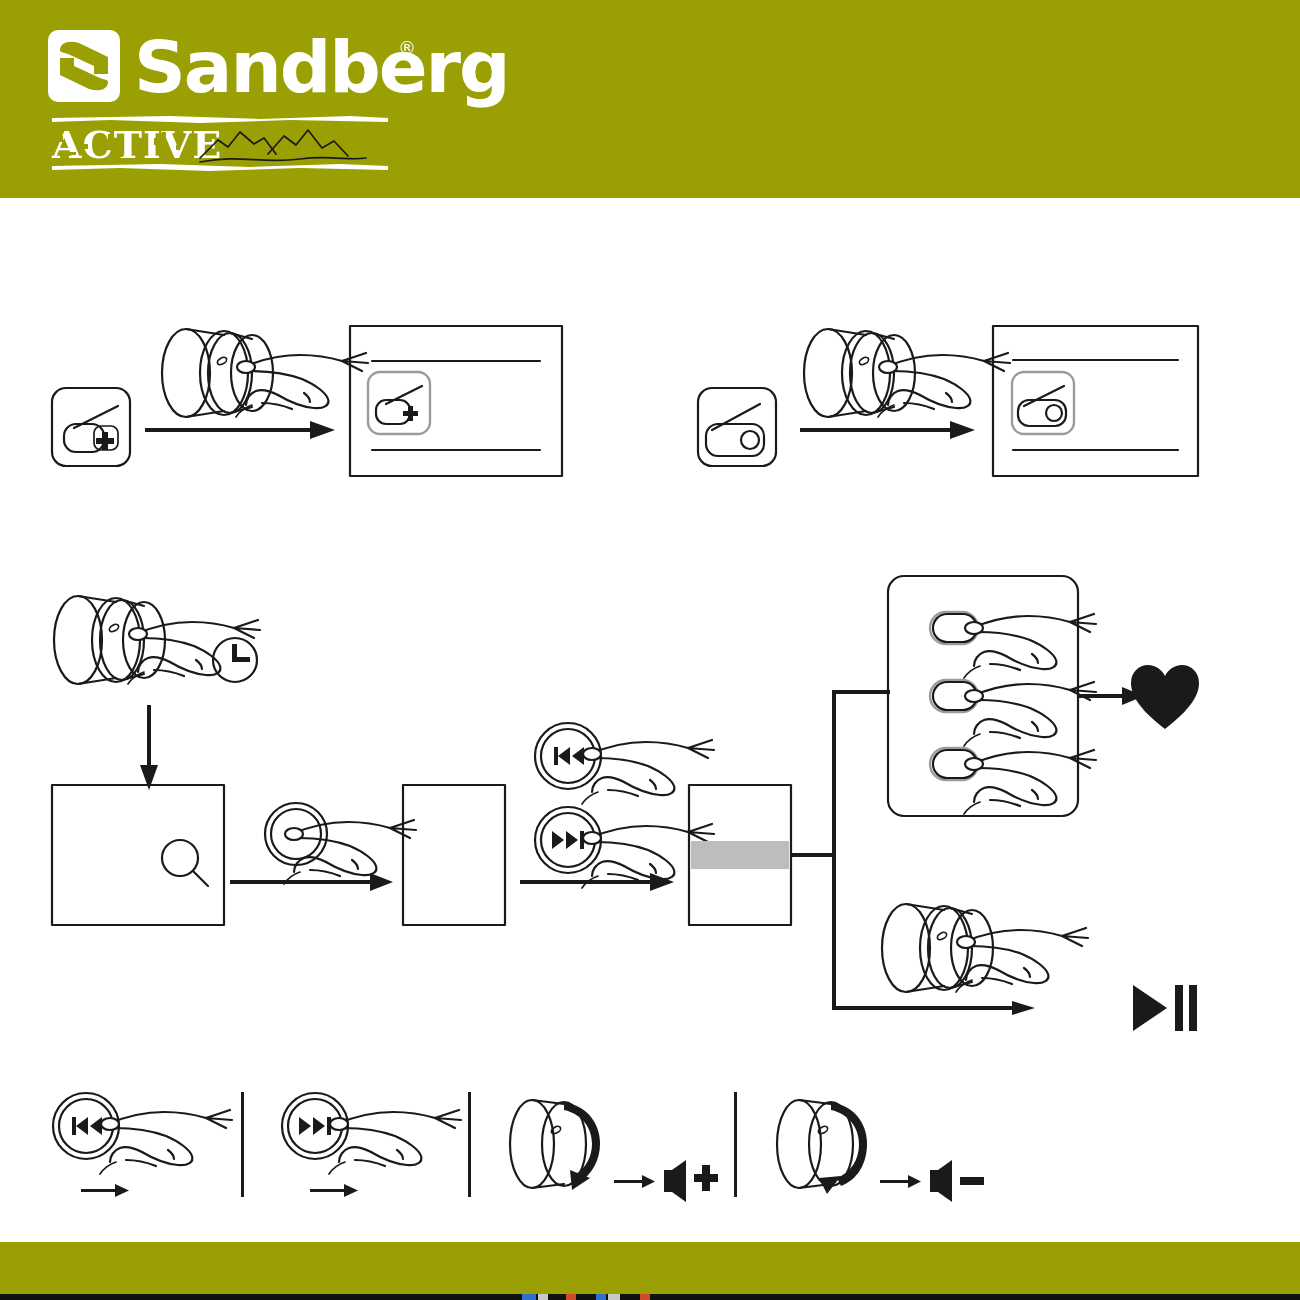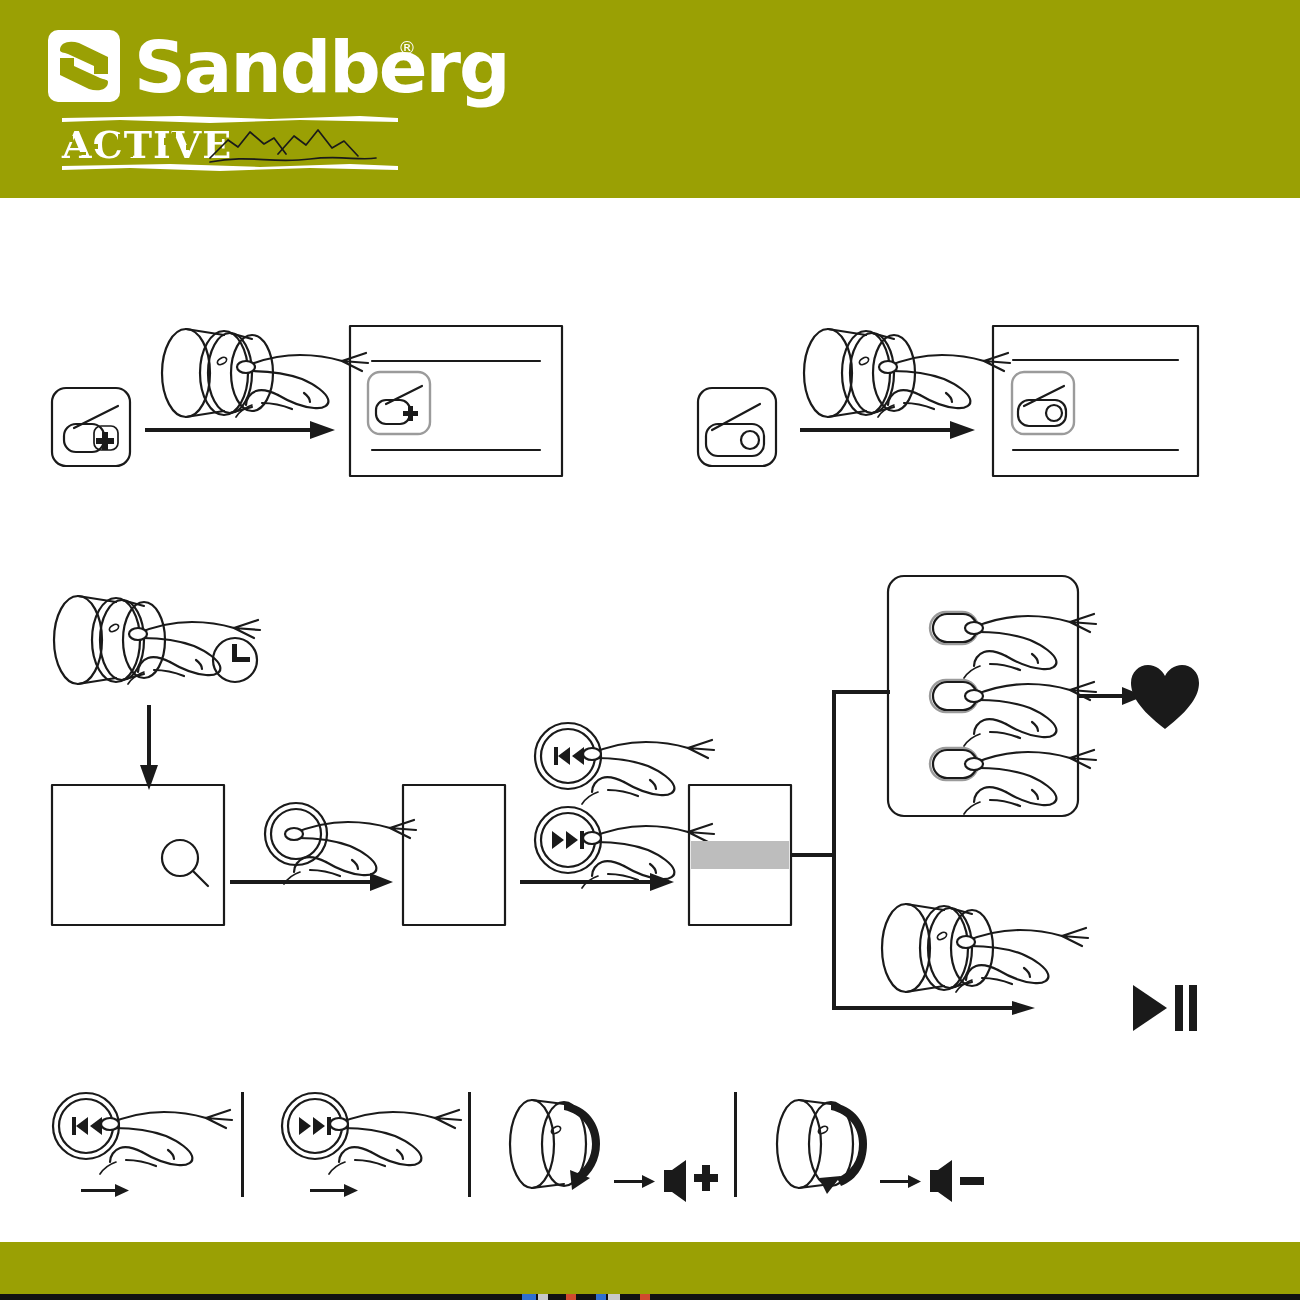--- a/index.html
+++ b/index.html
@@ -4,21 +4,21 @@
 <style>
   html,body{margin:0;padding:0;background:#ffffff;}
   body{width:1300px;height:1300px;position:relative;overflow:hidden;
        font-family:"Liberation Sans", sans-serif;}
 
   
   .header{position:absolute;left:0;top:0;width:1300px;height:198px;background:#9aa004;}
   .logo-wrap{position:absolute;left:48px;top:30px;width:360px;height:140px;}
   .logo-mark{position:absolute;left:0;top:0;width:72px;height:72px;}
   .logo-word{position:absolute;left:86px;top:-2px;width:290px;height:80px;}
-  .active-block{position:absolute;left:12px;top:84px;width:340px;height:58px;}
+  .active-block{position:absolute;left:2px;top:84px;width:340px;height:58px;}
 
   
   .footer{position:absolute;left:0;top:1242px;width:1300px;height:58px;background:#9aa004;}
   .footer-sliver{position:absolute;left:0;top:1294px;width:1300px;height:6px;background:#111;}
   .footer-sliver .chip{position:absolute;top:0;height:6px;}
 
   
   .art{position:absolute;left:0;top:0;width:1300px;height:1300px;pointer-events:none;}
 
   svg{display:block;overflow:visible;}

